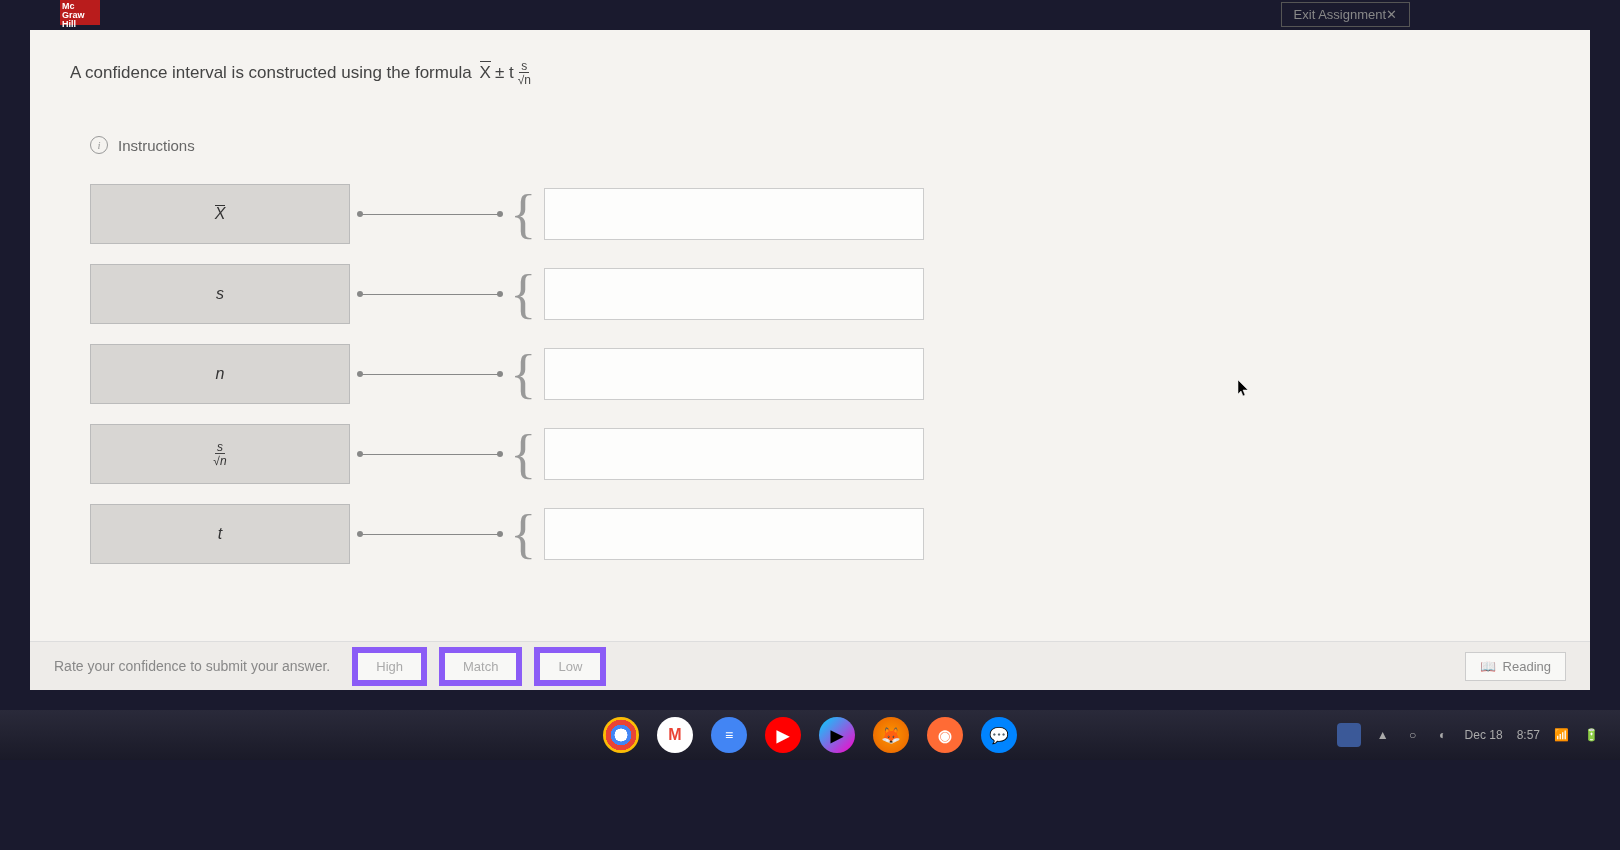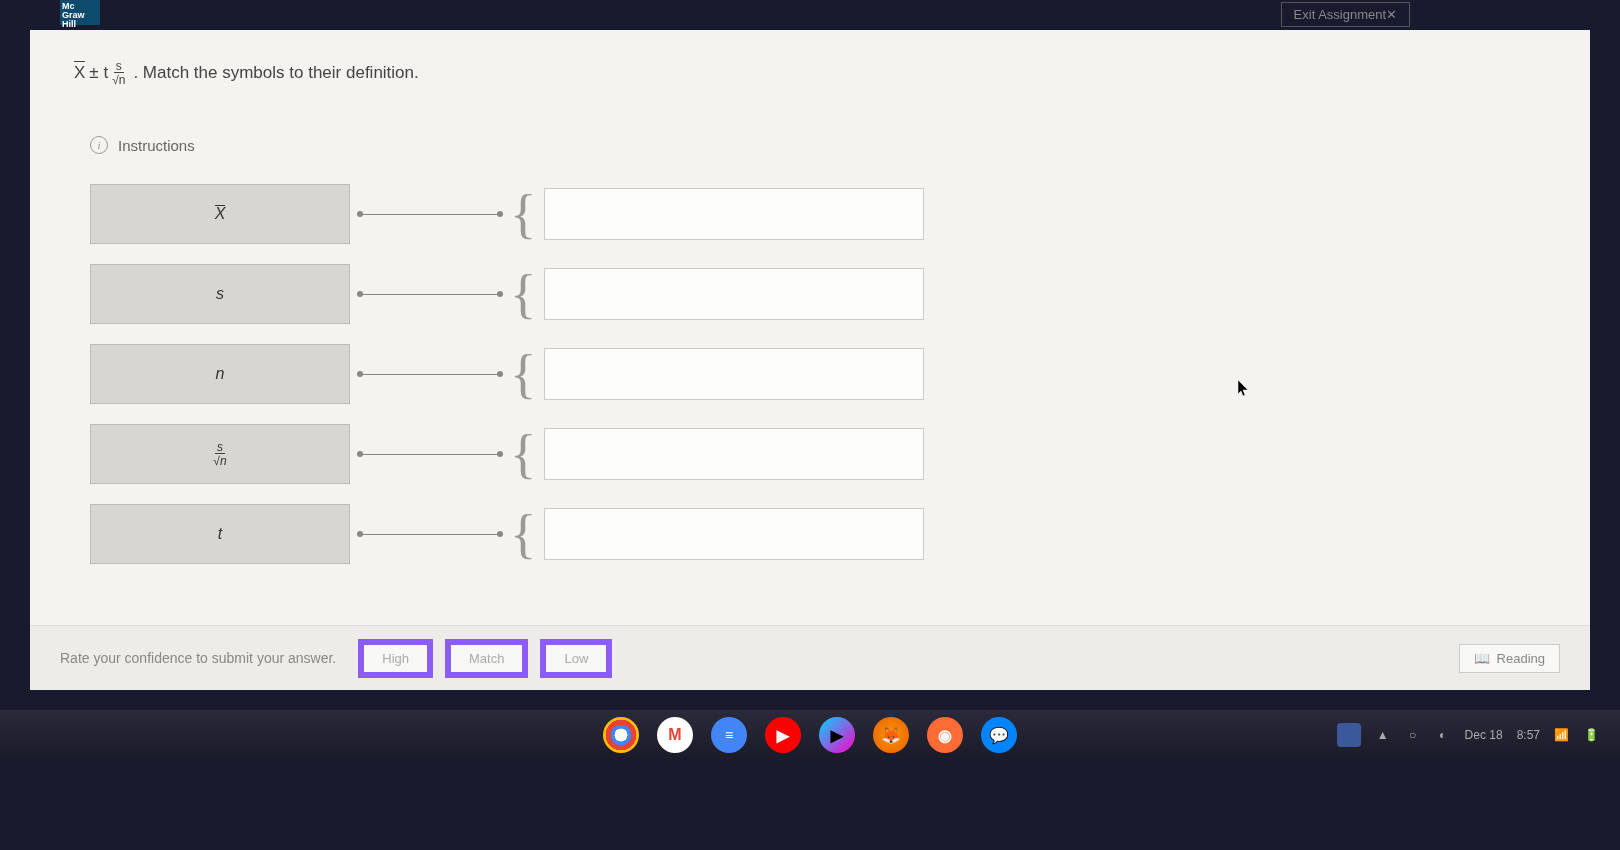--- a/index.html
+++ b/index.html
@@ -15,21 +15,21 @@
       height: 30px;
       background: #1a1a2e;
       position: relative;
     }
     .logo {
       position: absolute;
       left: 60px;
       top: 0;
       width: 40px;
       height: 25px;
-      background: #0c4a6e;
+      background: #b91c1c;
       color: #fff;
       font-size: 9px;
       padding: 2px;
       line-height: 1;
       font-weight: bold;
     }
     .exit-btn {
       position: absolute;
       right: 210px;
       top: 2px;
@@ -163,26 +163,26 @@
       width: 380px;
       height: 52px;
       background: #fdfdfc;
       border: 1px solid #ccc;
     }
     .footer-bar {
       position: absolute;
       bottom: 160px;
       left: 30px;
       right: 30px;
-      height: 65px;
+      height: 49px;
       background: #eeece9;
       border-top: 1px solid #ddd;
       display: flex;
       align-items: center;
-      padding: 0 30px;
+      padding: 0 24px;
       gap: 12px;
     }
     .footer-text {
       color: #888;
       font-size: 14px;
       margin-right: 10px;
     }
     .conf-btn {
       padding: 6px 18px;
       border: 6px solid #8b5cf6;
@@ -284,29 +284,29 @@
 <div class="top-bar">
   <div class="logo">Mc<br>Graw<br>Hill</div>
   <button class="exit-btn">
     <span>Exit Assignment</span>
     <span>✕</span>
   </button>
 </div>
 
 <div class="content-area">
   <div class="question-text">
+    <span>A confidence interval is constructed using the formula</span>
     <span class="formula">
       <span class="xbar">X</span>
       <span>± t</span>
       <span class="frac">
         <span class="num">s</span>
         <span class="den">√n</span>
       </span>
     </span>
-    <span>. Match the symbols to their definition.</span>
   </div>
 
   <div class="instructions">
     <span class="info-icon">i</span>
     <span>Instructions</span>
   </div>
 
   <div class="match-container">
 
     <div class="match-row">

